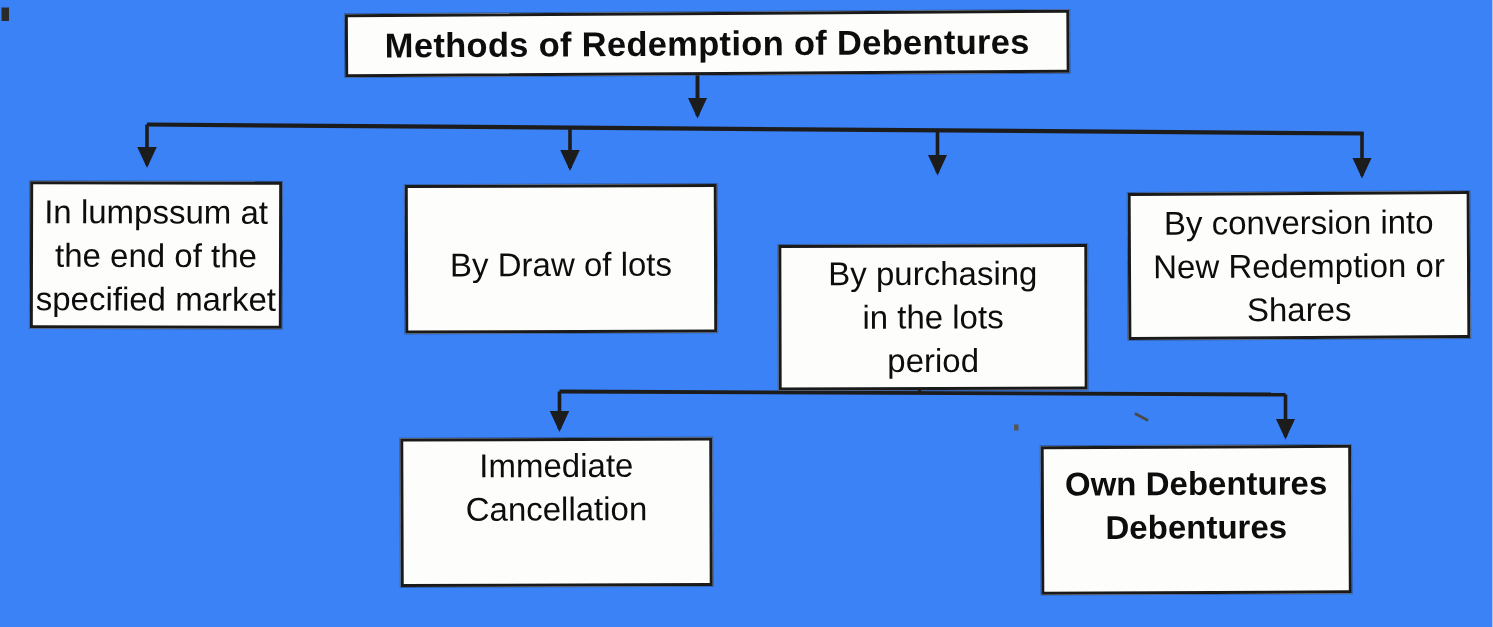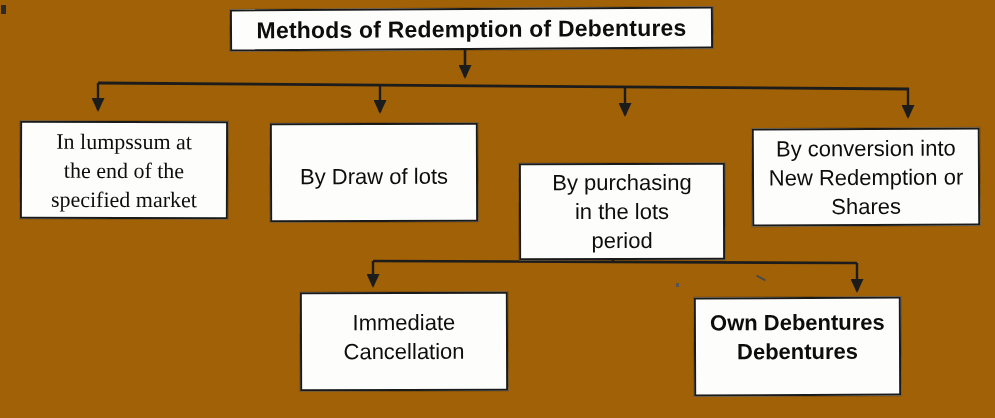--- a/index.html
+++ b/index.html
@@ -5,21 +5,21 @@
   * { margin: 0; padding: 0; box-sizing: border-box; }
   html, body {
     width: 995px; height: 418px;
     background: #fbfbf8;
     font-family: "Liberation Sans", "DejaVu Sans", sans-serif;
     overflow: hidden;
   }
   .scan {
     position: relative;
     width: 995px; height: 418px;
-    background: #a16207;
+    background: #3b82f6;
   }
   .connectors {
     position: absolute; left: 0; top: 0;
     width: 995px; height: 418px;
     z-index: 1;
   }
   .node {
     position: absolute;
     z-index: 2;
     background: #fdfdfb;
@@ -71,21 +71,21 @@
     <path d="M373 261 L857 263" fill="none" stroke="#1c1c1c" stroke-width="2.6"></path>
 
     <path d="M373 261 V286" fill="none" stroke="#1c1c1c" stroke-width="2.4" marker-end="url(#arw)"></path>
     <path d="M857 263 V291" fill="none" stroke="#1c1c1c" stroke-width="2.4" marker-end="url(#arw)"></path>
   </svg>
 
   <div class="node root" style="left:230px; top:8px; width:483px; height:42px; transform:rotate(-0.35deg);">
     <span class="ln">Methods of Redemption of Debentures</span>
   </div>
 
-  <div class="node" style="left:20px; top:121px; width:208px; height:98px; transform:rotate(0.15deg);font-family:Liberation Serif, serif;">
+  <div class="node" style="left:20px; top:121px; width:168px; height:98px; transform:rotate(0.15deg);">
     <span class="ln">In lumpssum at</span>
     <span class="ln">the end of the</span>
     <span class="ln">specified market</span>
   </div>
 
   <div class="node top-align" style="left:270px; top:123px; width:208px; height:99px; padding-top:7px; transform:rotate(-0.2deg);justify-content:center;">
     <span class="ln">By Draw of lots</span>
   </div>
 
   <div class="node" style="left:519px; top:126px; width:206px; height:97px; transform:rotate(-0.15deg);margin-top:37px;">
@@ -93,21 +93,21 @@
     <span class="ln">in the lots</span>
     <span class="ln">period</span>
   </div>
 
   <div class="node" style="left:752px; top:128px; width:228px; height:98px; transform:rotate(-0.3deg);">
     <span class="ln">By conversion into</span>
     <span class="ln">New Redemption or</span>
     <span class="ln">Shares</span>
   </div>
 
-  <div class="node top-align" style="left:267px; top:292px; width:208px; height:99px; padding-top:14px; transform:rotate(-0.2deg);margin-left:33px;">
+  <div class="node top-align" style="left:267px; top:292px; width:208px; height:99px; padding-top:2px; transform:rotate(-0.2deg);">
     <span class="ln">Immediate</span>
     <span class="ln">Cancellation</span>
   </div>
 
   <div class="node top-align" style="left:694px; top:297px; width:207px; height:99px; padding-top:9px; transform:rotate(-0.25deg);font-weight:bold;">
     <span class="ln">Own Debentures</span>
     <span class="ln">Debentures</span>
   </div>
 
   <div class="artifact" style="left:386px; top:210px; width:4px; height:3px; border-radius:50%;"></div>

